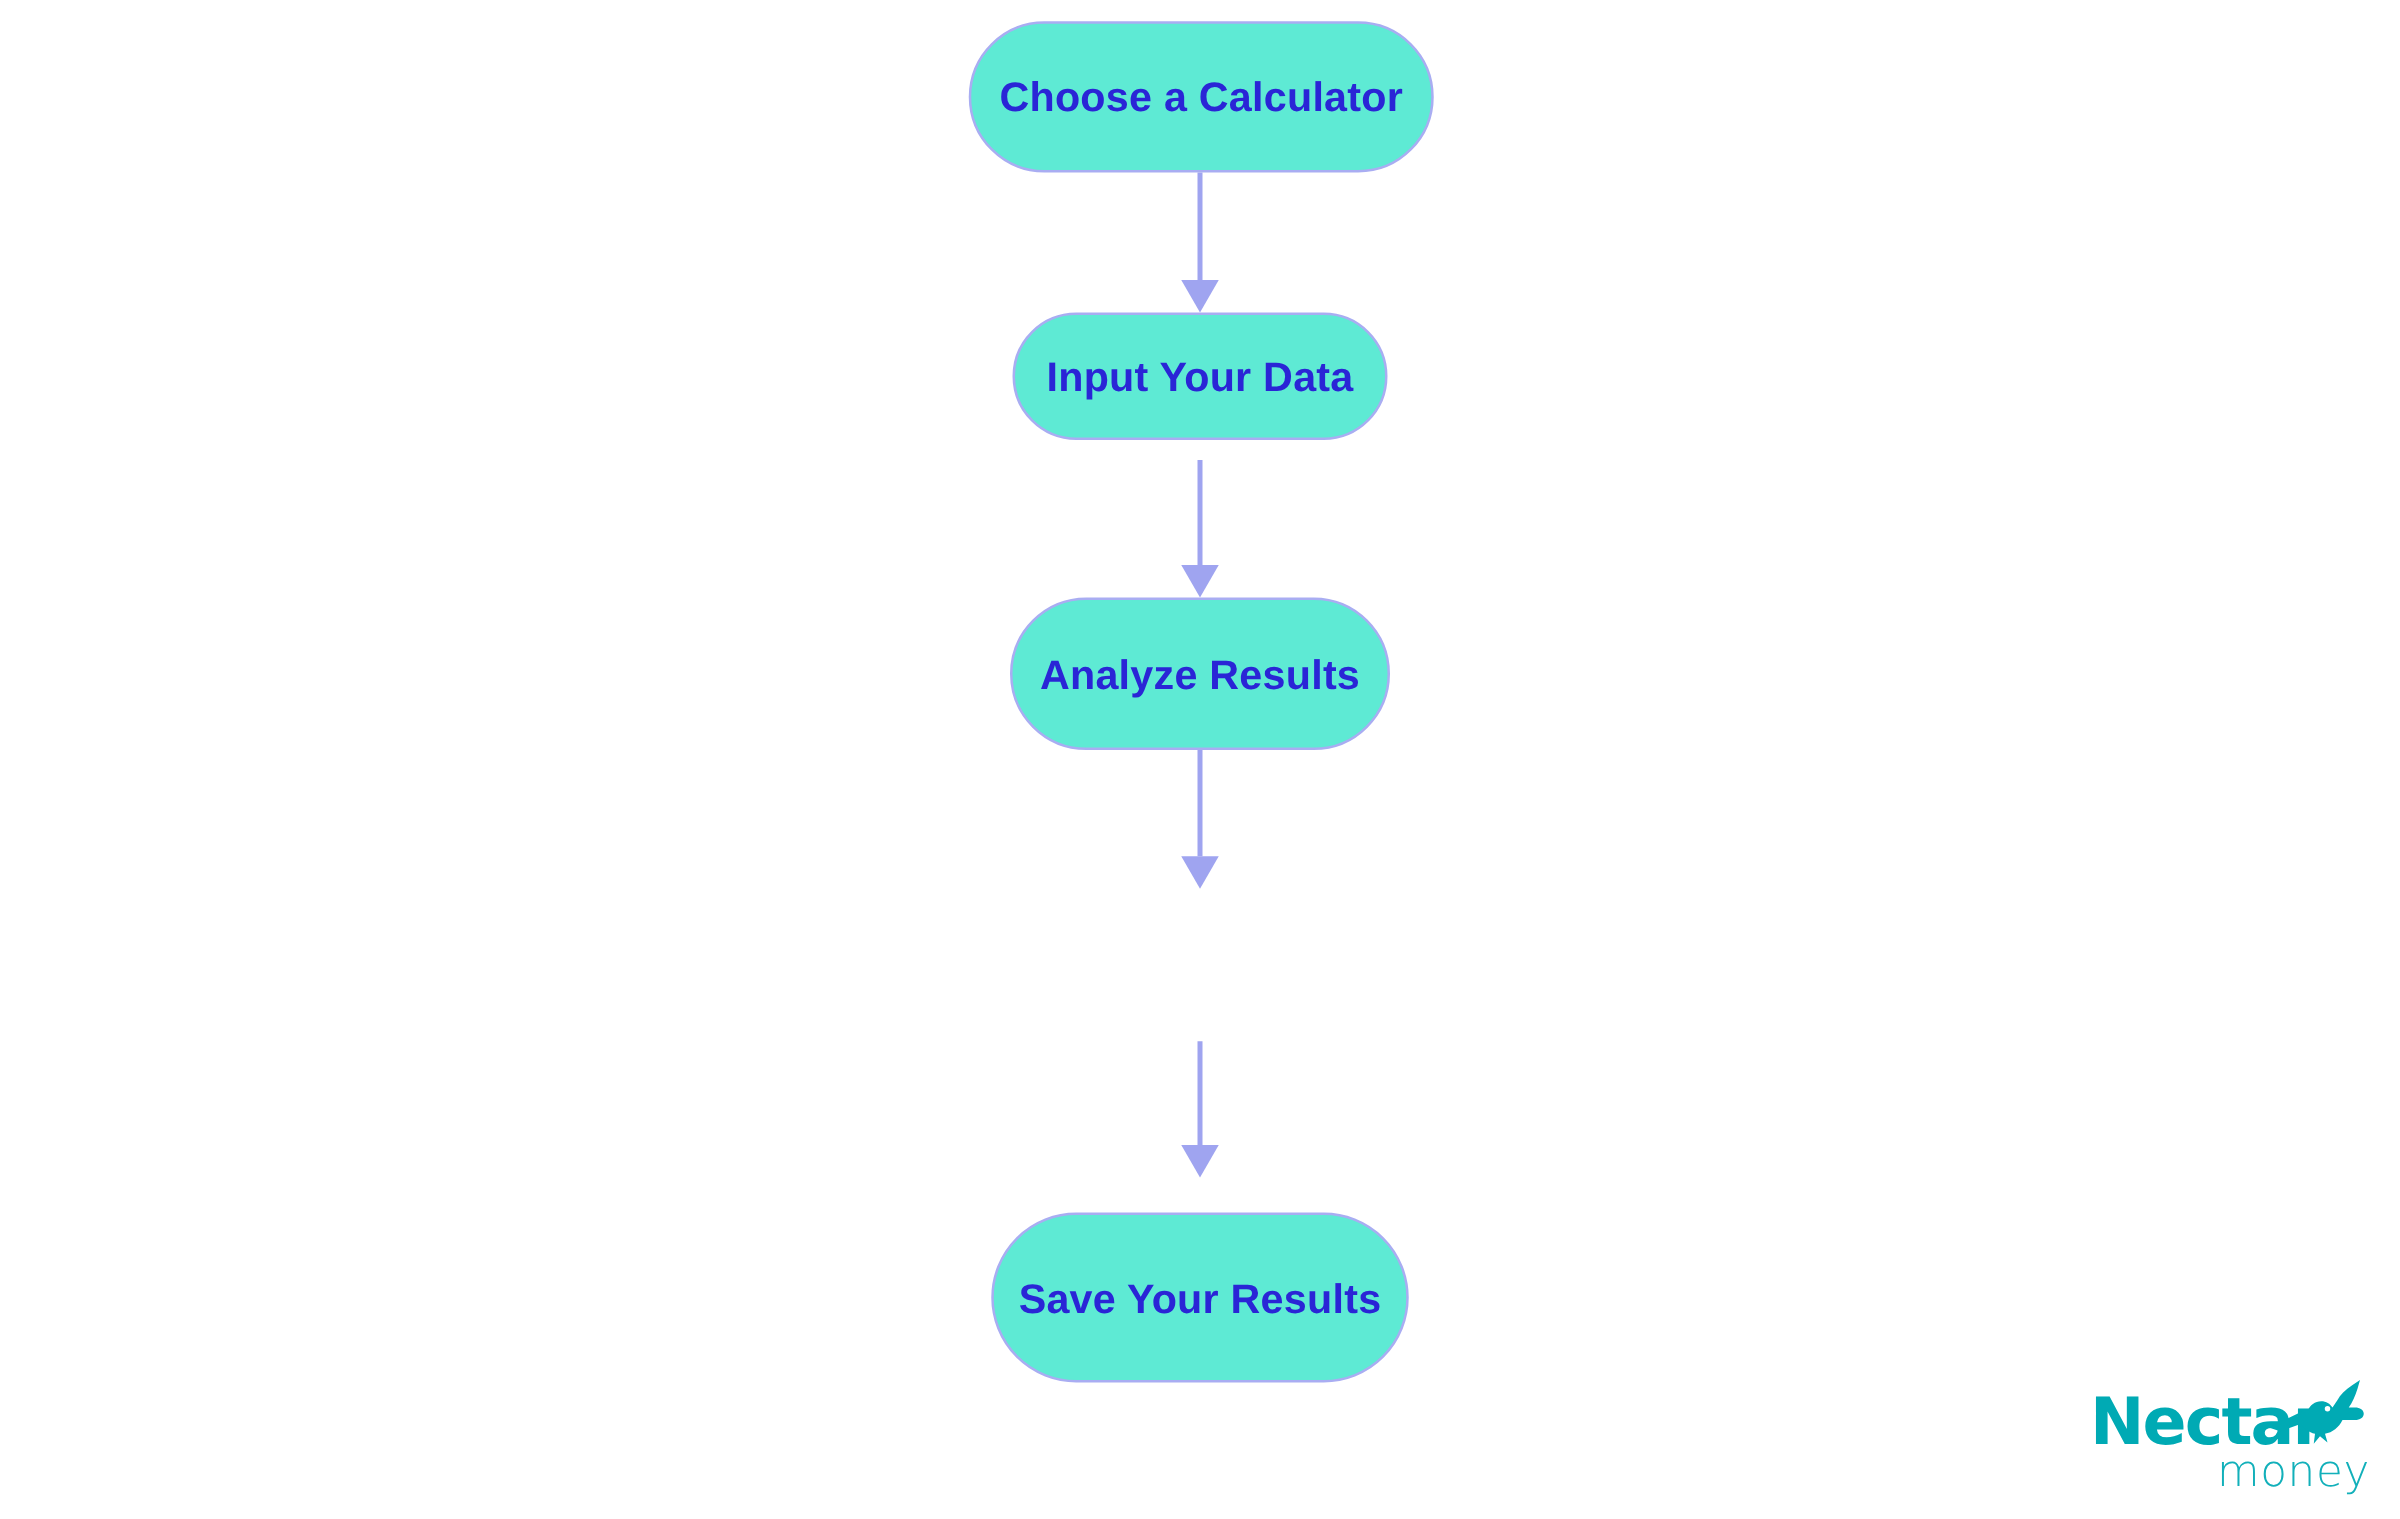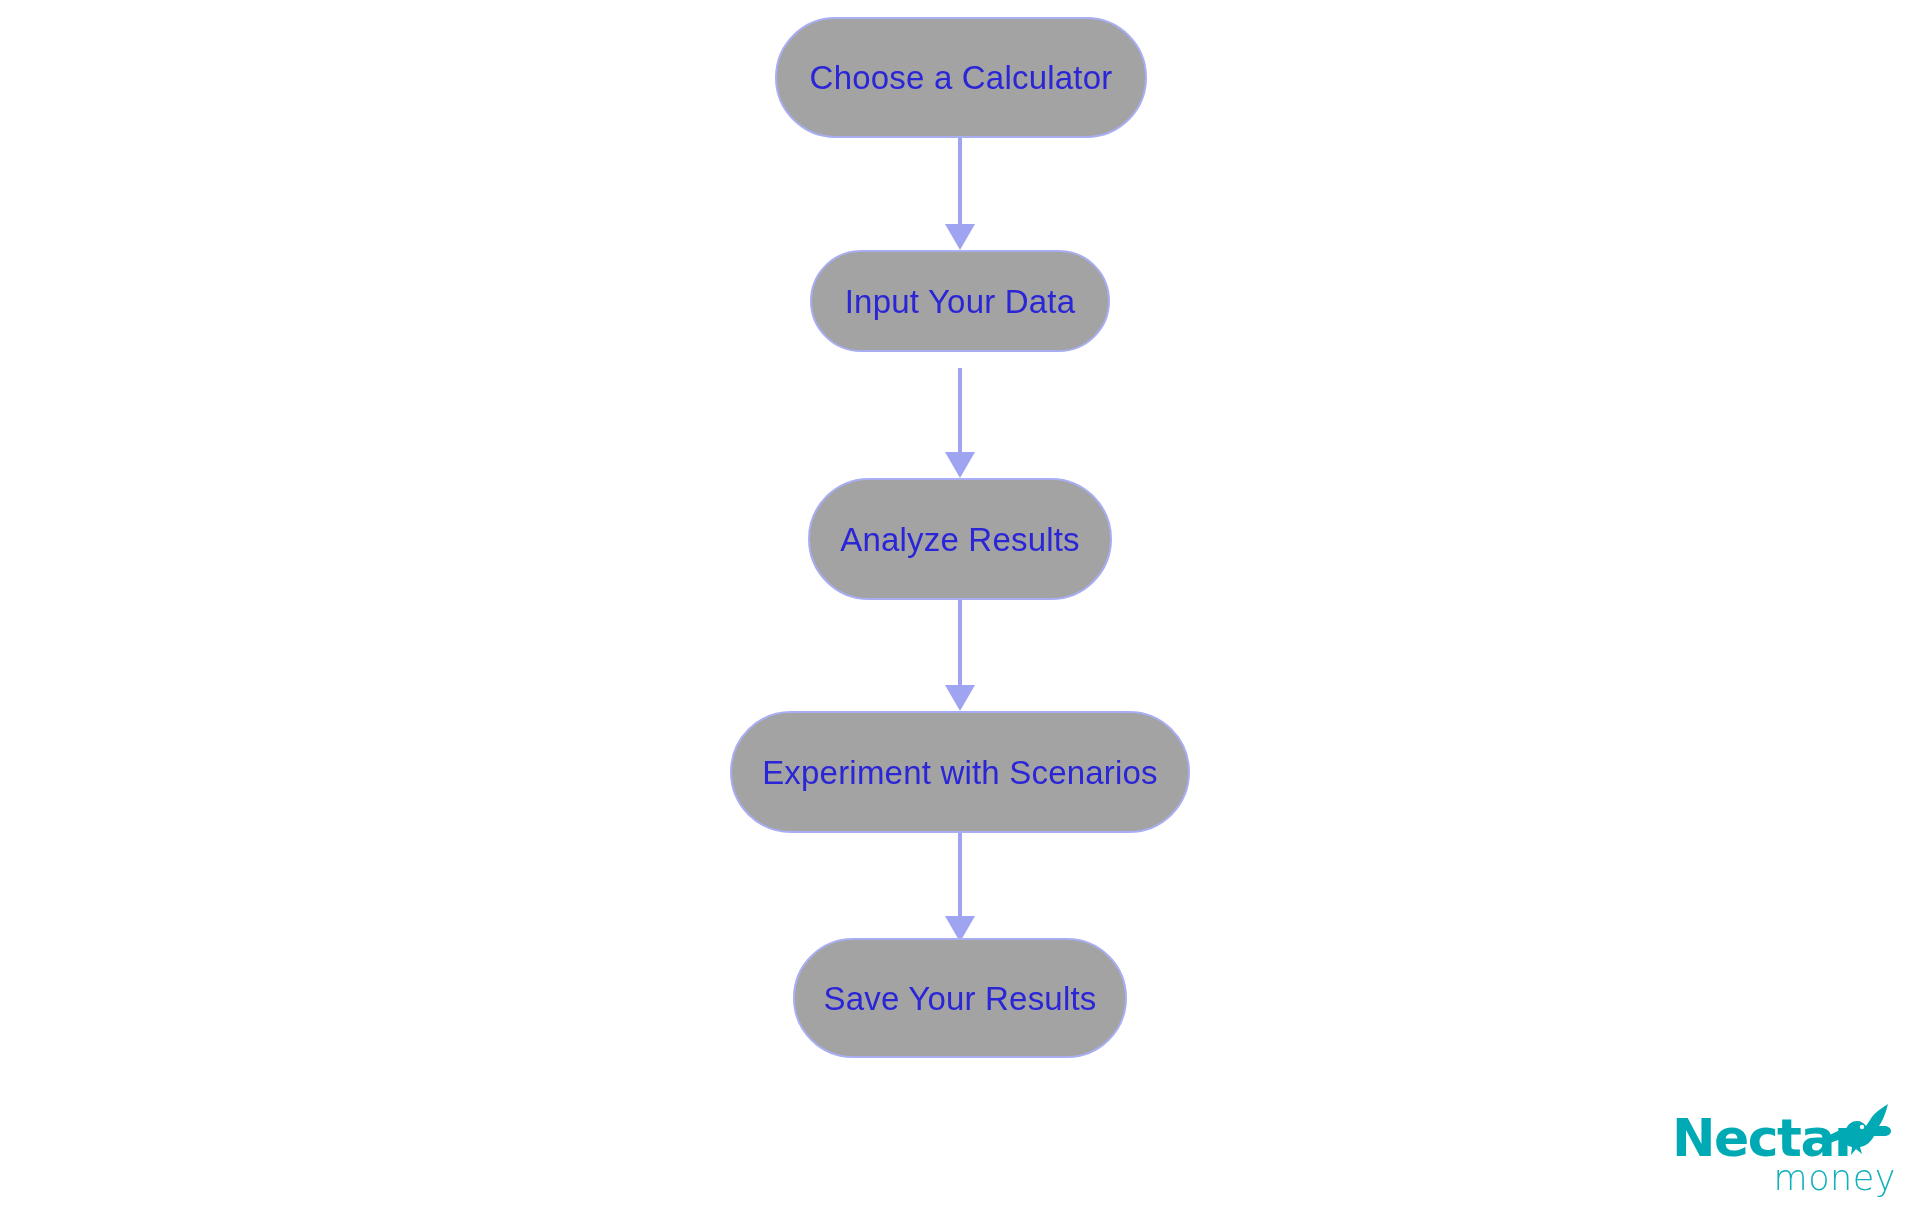--- a/index.html
+++ b/index.html
@@ -19,45 +19,45 @@
     position: absolute;
     inset: 0;
     width: 1920px;
     height: 1215px;
   }
 
   
   .node {
     position: absolute;
     box-sizing: border-box;
-    background: #a3a3a3;
+    background: #5eead4;
     border: 2px solid #a9adf2;
     border-radius: 999px;
     display: flex;
     align-items: center;
     justify-content: center;
     color: #2a25d6;
     font-family: "Liberation Sans", sans-serif;
     font-size: 33px;
-    font-weight: 400;
+    font-weight: 700;
     letter-spacing: 0.2px;
     white-space: nowrap;
     line-height: 1;
   }
 
   .node-label {
     pointer-events: none;
   }
 
   
   #node-0 { left: 775px;  top: 17px;   width: 372px; height: 121px; }
   #node-1 { left: 810px;  top: 250px;  width: 300px; height: 102px; }
   #node-2 { left: 808px;  top: 478px;  width: 304px; height: 122px; text-align: right; }
   #node-3 { left: 730px;  top: 711px;  width: 460px; height: 122px; }
-  #node-4 { left: 793px;  top: 938px;  width: 334px; height: 120px; }
+  #node-4 { left: 793px;  top: 970px;  width: 334px; height: 136px; }
 
   
   .connector {
     position: absolute;
     left: 954px;
     width: 12px;
   }
   .connector .shaft {
     position: absolute;
     left: 4px;
@@ -154,23 +154,20 @@
 
   <div class="node" id="node-2">
     <span class="node-label">Analyze Results</span>
   </div>
 
   <div class="connector" id="connector-2">
     <div class="shaft"></div>
     <div class="head"></div>
   </div>
 
-  <div class="node" id="node-3">
-    <span class="node-label">Experiment with Scenarios</span>
-  </div>
 
   <div class="connector" id="connector-3">
     <div class="shaft"></div>
     <div class="head"></div>
   </div>
 
   <div class="node" id="node-4">
     <span class="node-label">Save Your Results</span>
   </div>
 

